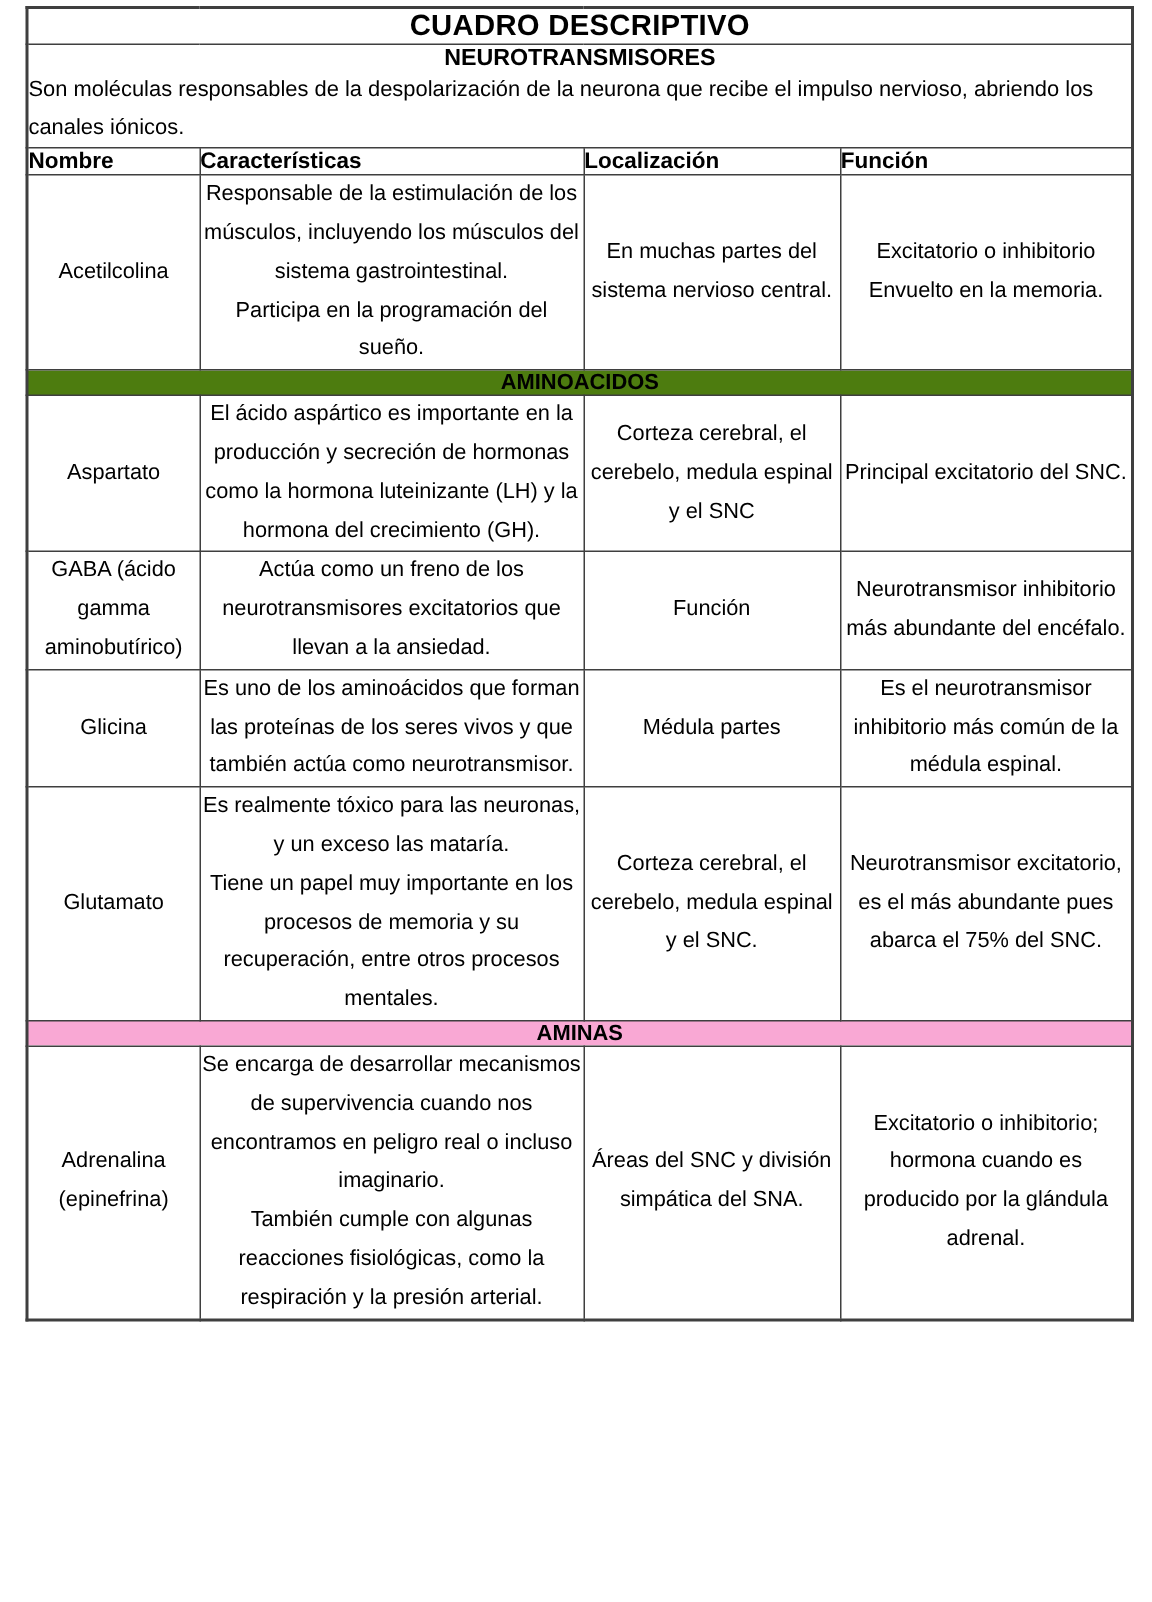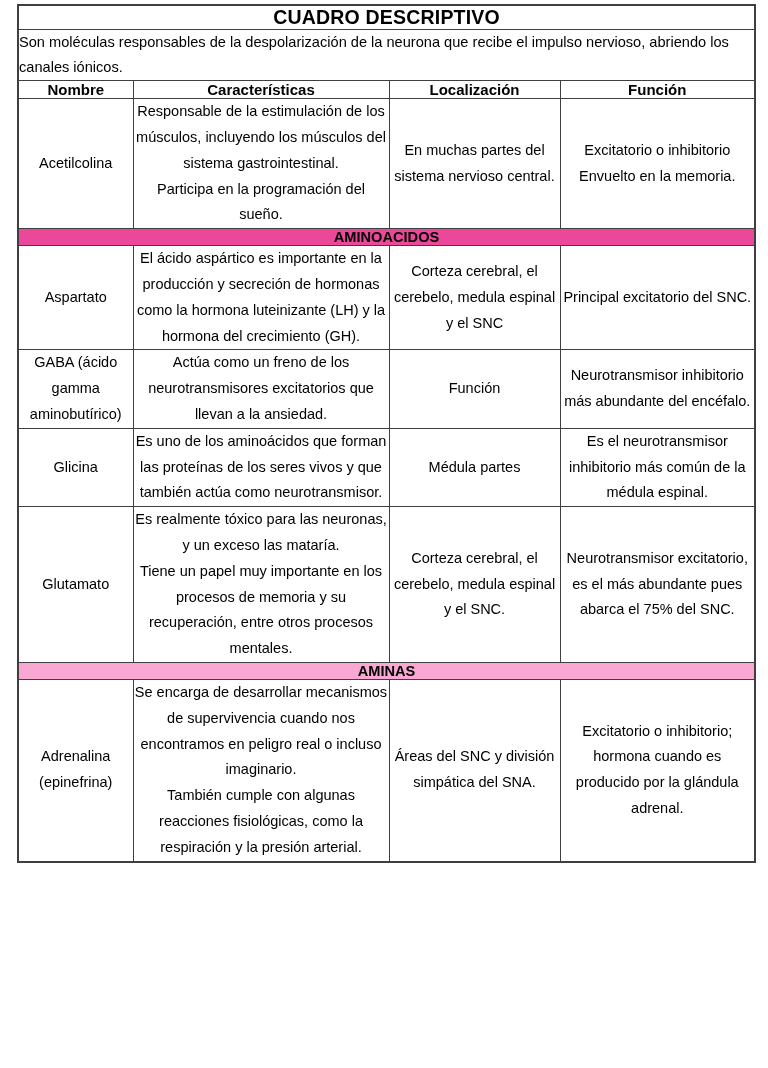--- a/index.html
+++ b/index.html
@@ -64,34 +64,33 @@
 
   .intro-cell {
     text-align: left;
     font-size: 14.6px;
     line-height: 1.72;
     padding: 0 10px 3px 10px;
     border-top: none !important;
   }
 
   .colhead {
-    text-align: center;
     font-weight: bold;
     font-size: 15px;
     background: #9ed3de;
     padding: 2px 0 3px 0;
   }
 
   .section-band {
     text-align: center;
     font-weight: bold;
     font-size: 14.6px;
     padding: 2px 0 3px 0;
   }
-  .section-band.aminoacidos { background: #ec4899; }
+  .section-band.aminoacidos { background: #4d7c0f; }
   .section-band.aminas      { background: #f9a8d4; }
 
   .cell {
     text-align: center;
     font-size: 14.5px;
     line-height: 1.78;
     padding: 3px 5px 4px 5px;
     margin-top: 48px;
   }
   .cell.nombre   { padding-left: 3px; padding-right: 3px; }
@@ -118,20 +117,23 @@
           <col class="c-caract">
           <col class="c-local">
           <col class="c-funcion">
     </colgroup>
     <tbody>
 
       <tr>
         <td class="title-cell" colspan="4">CUADRO DESCRIPTIVO</td>
       </tr>
 
+      <tr>
+        <td class="subtitle-cell" colspan="4">NEUROTRANSMISORES</td>
+      </tr>
 
       <tr>
         <td class="intro-cell" colspan="4">Son moléculas responsables de la despolarización de la neurona que recibe el impulso nervioso, abriendo los canales iónicos.</td>
       </tr>
 
       <tr>
         <td class="colhead">Nombre</td>
         <td class="colhead">Características</td>
         <td class="colhead">Localización</td>
         <td class="colhead">Función</td>

